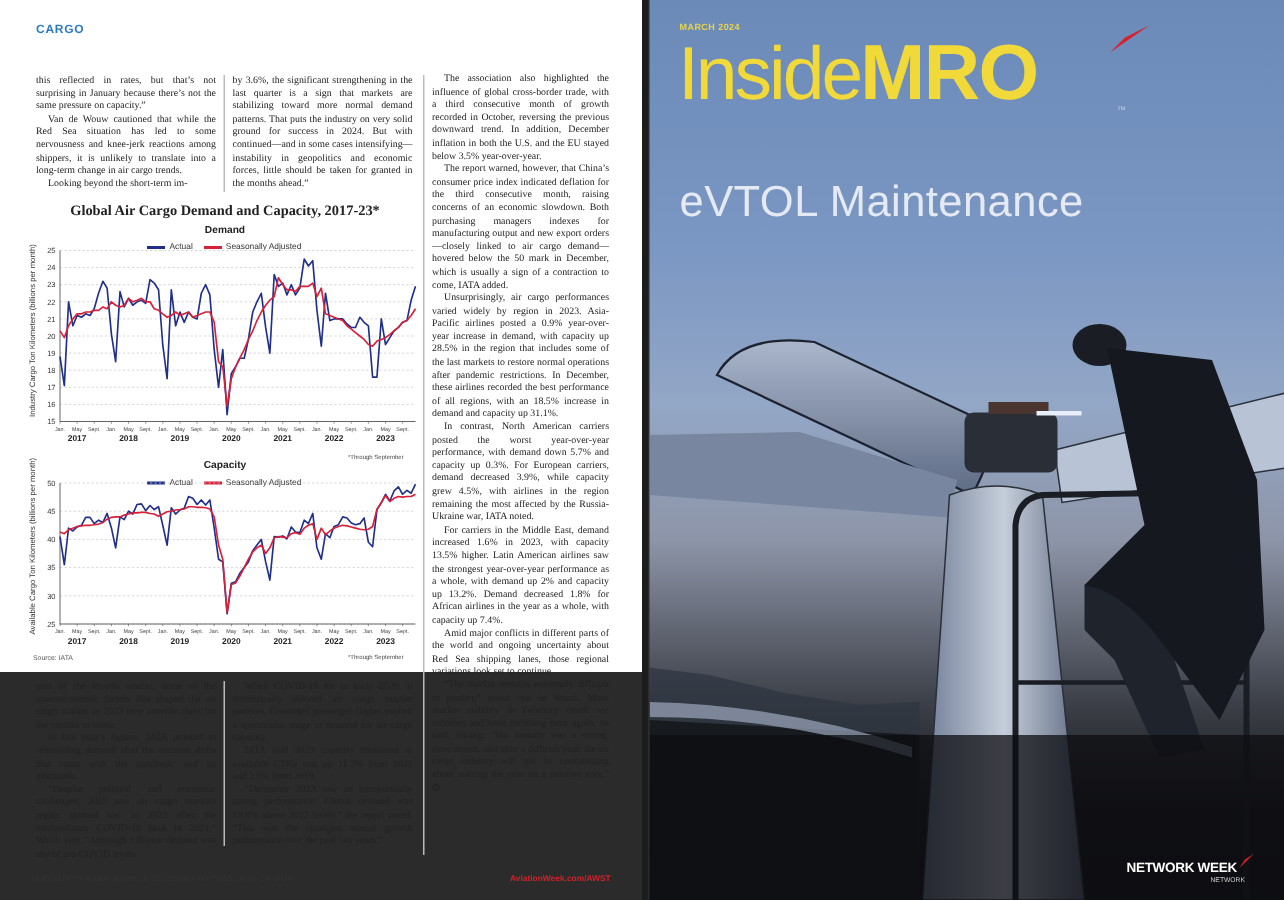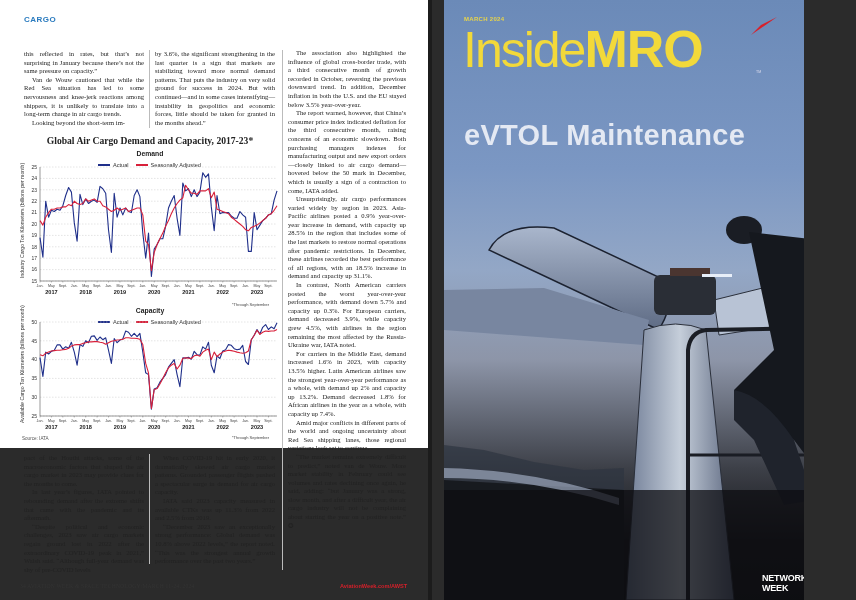--- a/index.html
+++ b/index.html
@@ -13,28 +13,28 @@
   .rule{position:absolute;width:1px;background:#bbb;}
   .chart-title{position:absolute;left:15px;width:270px;top:135px;text-align:center;font-family:Liberation Serif, serif;font-weight:bold;font-size:9.6px;color:#222;}
   .sub-title{position:absolute;font-family:"Liberation Sans",sans-serif;font-weight:bold;font-size:6.8px;color:#222;text-align:center;}
   .legend{position:absolute;font-family:"Liberation Sans",sans-serif;font-size:5.6px;color:#333;display:flex;align-items:center;gap:3px;}
   .legend .sw{display:inline-block;width:12px;height:2px;}
   .ylabel{position:absolute;font-family:"Liberation Sans",sans-serif;font-size:5.2px;color:#333;transform:rotate(-90deg);transform-origin:center center;text-align:center;white-space:nowrap;}
   .note{position:absolute;font-family:"Liberation Sans",sans-serif;font-size:4px;color:#444;}
   .source{position:absolute;left:22px;top:436px;font-family:"Liberation Sans",sans-serif;font-size:4.6px;color:#555;}
   .footer-left{position:absolute;left:20px;top:583px;font-family:"Liberation Serif",serif;font-size:5.6px;color:#333;letter-spacing:0.2px;}
   .footer-right{position:absolute;left:340px;top:583px;font-family:"Liberation Sans",sans-serif;font-weight:bold;font-size:5.6px;color:#d4202a;}
-  .page-right{position:absolute;left:444px;top:0;width:360px;height:600px;overflow:hidden;
+  .page-right{position:absolute;left:433px;top:0;width:424px;height:600px;overflow:hidden;
     background:linear-gradient(180deg,#6b8ab8 0%,#7b97c3 28%,#93a7c6 45%,#8d95a8 60%,#3d4048 78%,#16171b 90%,#0f1013 100%);}
   .cover-date{position:absolute;left:20px;top:16px;font-family:"Liberation Sans",sans-serif;font-weight:bold;font-size:6px;color:#e8d44a;letter-spacing:0.3px;}
   .masthead{position:absolute;left:19px;top:24px;font-family:"Liberation Sans",sans-serif;color:#f2d93a;line-height:50px;white-space:nowrap;}
   .masthead .thin{font-size:50px;font-weight:normal;letter-spacing:-2px;}
   .masthead .bold{font-size:52px;font-weight:bold;letter-spacing:-1px;}
   .tm{position:absolute;left:312px;top:70px;font-family:"Liberation Sans",sans-serif;font-size:3.5px;color:#dde;}
-  .headline{position:absolute;left:20px;top:118px;font-family:"Liberation Sans",sans-serif;font-weight:bold;font-size:29px;line-height:34px;color:#e4e9f3;letter-spacing:0.3px;}
+  .headline{position:absolute;left:20px;top:118px;font-family:"Liberation Sans",sans-serif;font-weight:normal;font-size:29px;line-height:34px;color:#e4e9f3;letter-spacing:0.3px;}
   .teasers{position:absolute;left:20px;top:523px;font-family:"Liberation Sans",sans-serif;font-weight:bold;color:#fff;}
   .teaser1{font-size:10.5px;line-height:12px;}
   .teaser2{font-size:10.5px;line-height:12px;margin-top:10px;}
   .awn{position:absolute;left:318px;top:573px;font-family:"Liberation Sans",sans-serif;font-weight:bold;font-size:9px;color:#fff;letter-spacing:-0.2px;}
   .awn-sub{position:absolute;left:374px;top:584px;font-family:"Liberation Sans",sans-serif;font-size:4.5px;color:#ccc;}
   svg text{font-family:"Liberation Sans",sans-serif;}
 </style>
 </head>
 <body>
 

